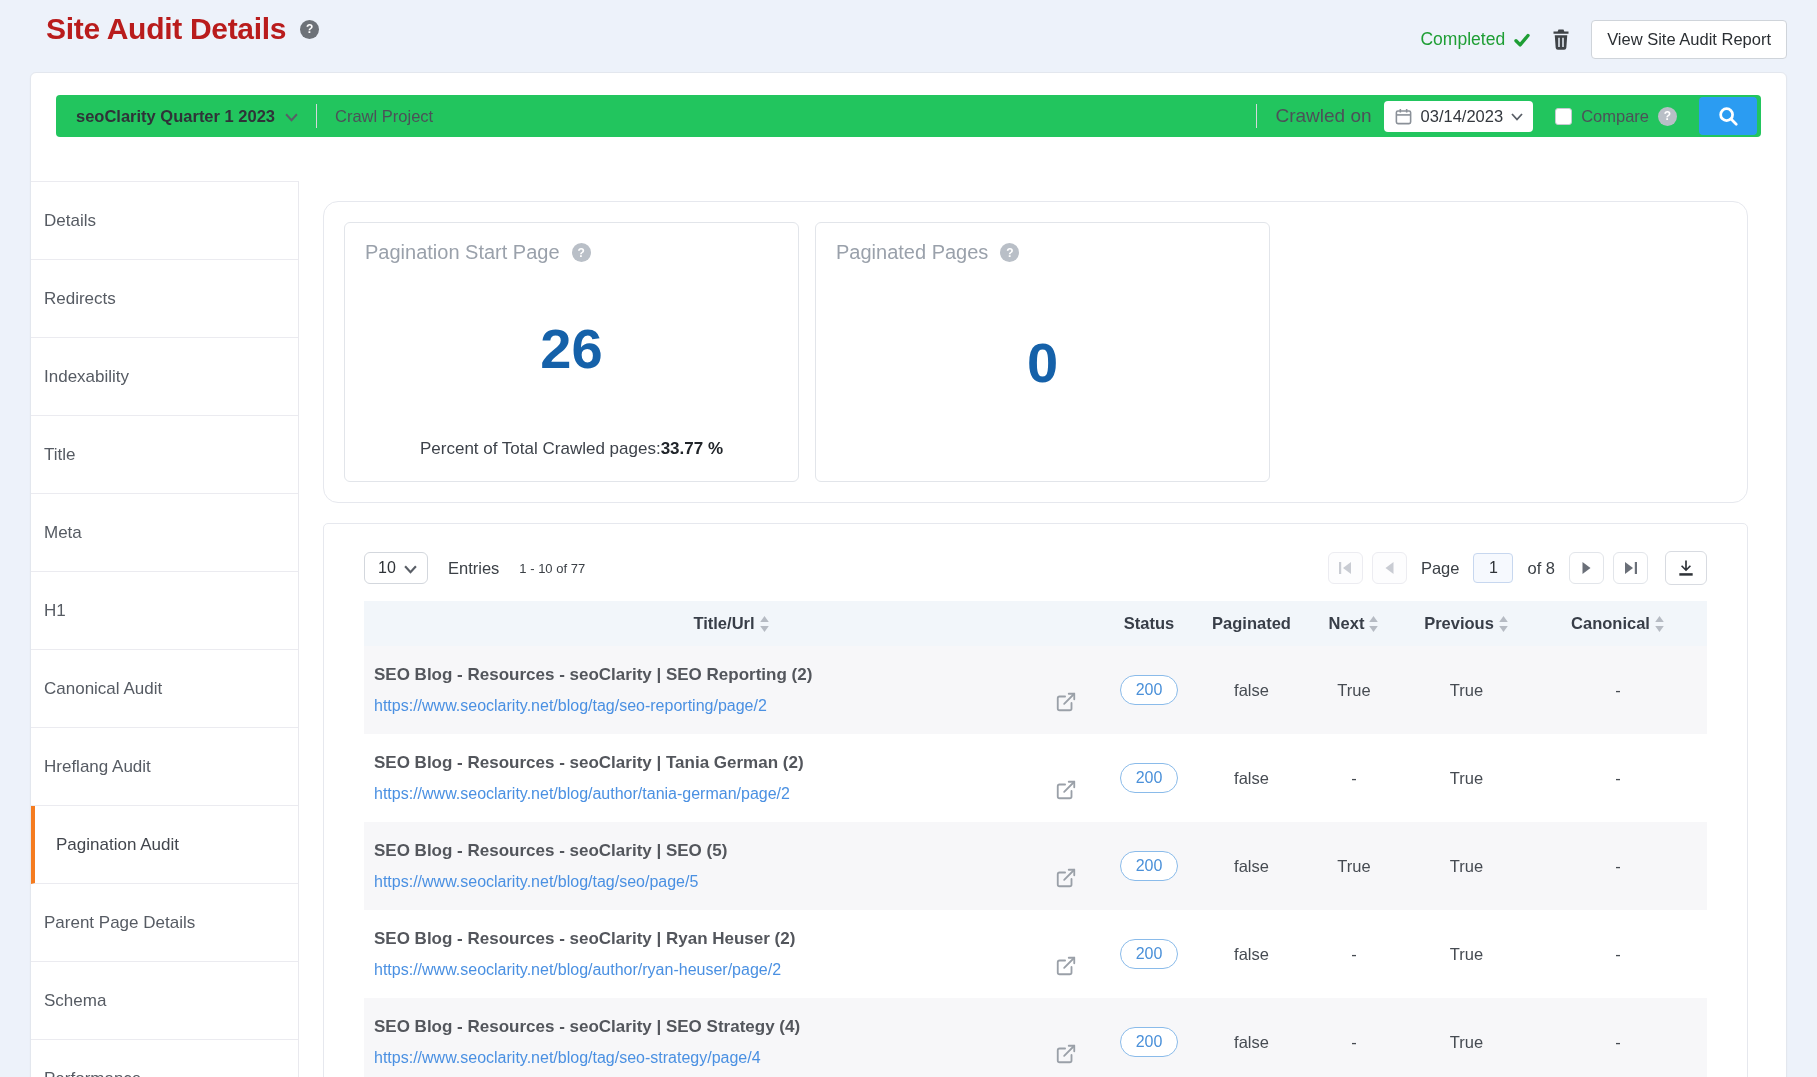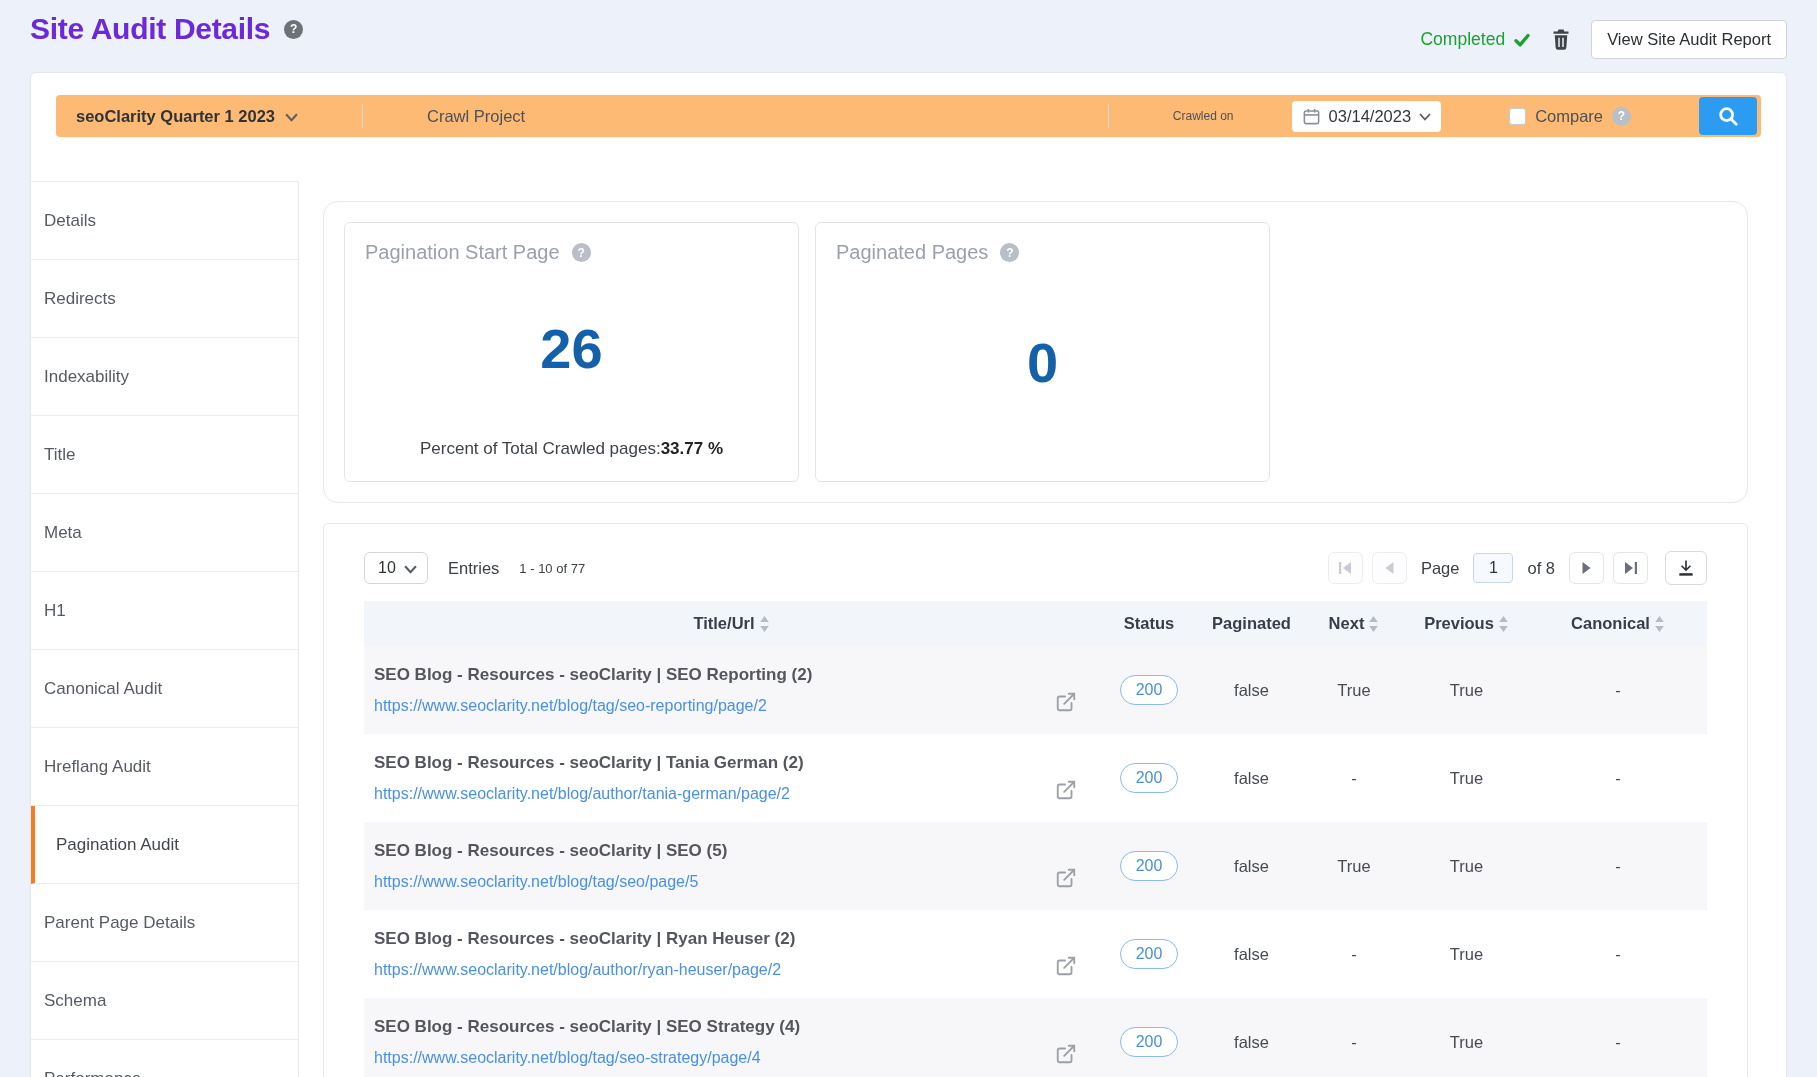--- a/index.html
+++ b/index.html
@@ -5,41 +5,41 @@
   * { margin:0; padding:0; box-sizing:border-box; }
   html,body { width:1817px; height:1077px; overflow:hidden; }
   body {
     background:#edf2fa;
     font-family:"Liberation Sans","DejaVu Sans",sans-serif;
     color:#3c4147;
   }
   
   .page-header { display:flex; justify-content:space-between; align-items:flex-start; padding:12px 30px 0 30px; }
   .ph-left { display:flex; align-items:center; gap:14px; }
-  .ph-left h1 { font-size:30px; font-weight:700; color:#6d28d9; letter-spacing:-0.3px; }
+  .ph-left h1 { font-size:30px; font-weight:700; color:#b91c1c; letter-spacing:-0.3px;margin-left:16px; }
   .help { display:inline-flex; width:19px; height:19px; border-radius:50%; background:#6d7278; color:#fff;
           font-size:12px; font-weight:700; align-items:center; justify-content:center; flex:0 0 auto; }
   .help.light { background:#b9bfc7; }
   .ph-right { display:flex; align-items:center; gap:20px; margin-top:8px; }
   .completed { display:flex; align-items:center; gap:8px; color:#1e9e34; font-size:17.5px; }
   .trash-btn { background:none; border:none; color:#3f4347; cursor:pointer; display:flex; align-items:center; }
   .view-report-btn { background:#fff; border:1px solid #cfd4da; border-radius:4px; padding:9px 15px;
           font-size:16.5px; color:#2b2f33; font-family:inherit; cursor:pointer; }
   
   .main-card { margin:13px 30px 0 30px; background:#fff; border:1px solid #e3e7ee; border-radius:6px;
           box-shadow:0 1px 2px rgba(20,40,80,.04); height:1150px; padding-top:22px; }
   
-  .toolbar { margin:0 25px; height:42px; background:#fdba74; border-radius:4px; display:flex; align-items:center;
-          padding:0 4px 0 20px;gap:46px; }
+  .toolbar { margin:0 25px; height:42px; background:#22c55e; border-radius:4px; display:flex; align-items:center;
+          padding:0 4px 0 20px; }
   .tb-project { display:flex; align-items:center; gap:10px; font-size:16.5px; font-weight:700; color:#2f3338; cursor:pointer; }
   .chev { color:#595e66; display:inline-flex; margin-top:2px; }
   .v-div { width:1px; height:24px; background:#d5d7dc; margin:0 18px; }
   .tb-section { font-size:16.5px; color:#4c5158; }
   .tb-spacer { flex:1; }
-  .tb-crawled { font-size:12px; color:#4c5158; margin-right:12px; }
+  .tb-crawled { font-size:19px; color:#4c5158; margin-right:12px; }
   .date-box { display:flex; align-items:center; gap:8px; background:#fff; border-radius:4px; padding:6px 10px; cursor:pointer; }
   .date-box .cal { color:#8a9098; display:inline-flex; }
   .date-box .date-text { font-size:16.5px; color:#33373d; }
   .compare-wrap { display:flex; align-items:center; gap:9px; margin:0 18px 0 22px; }
   .checkbox { width:17px; height:17px; background:#fff; border:1px solid #c6cad1; border-radius:3px; cursor:pointer; }
   .compare-label { font-size:16.5px; color:#4c5158; }
   .search-btn { width:58px; height:38px; background:#2b9cf2; border:none; border-radius:4px; cursor:pointer;
           display:flex; align-items:center; justify-content:center; margin-left:4px; }
   
   .content-row { display:flex; margin-top:44px; align-items:stretch; min-height:1000px; }

